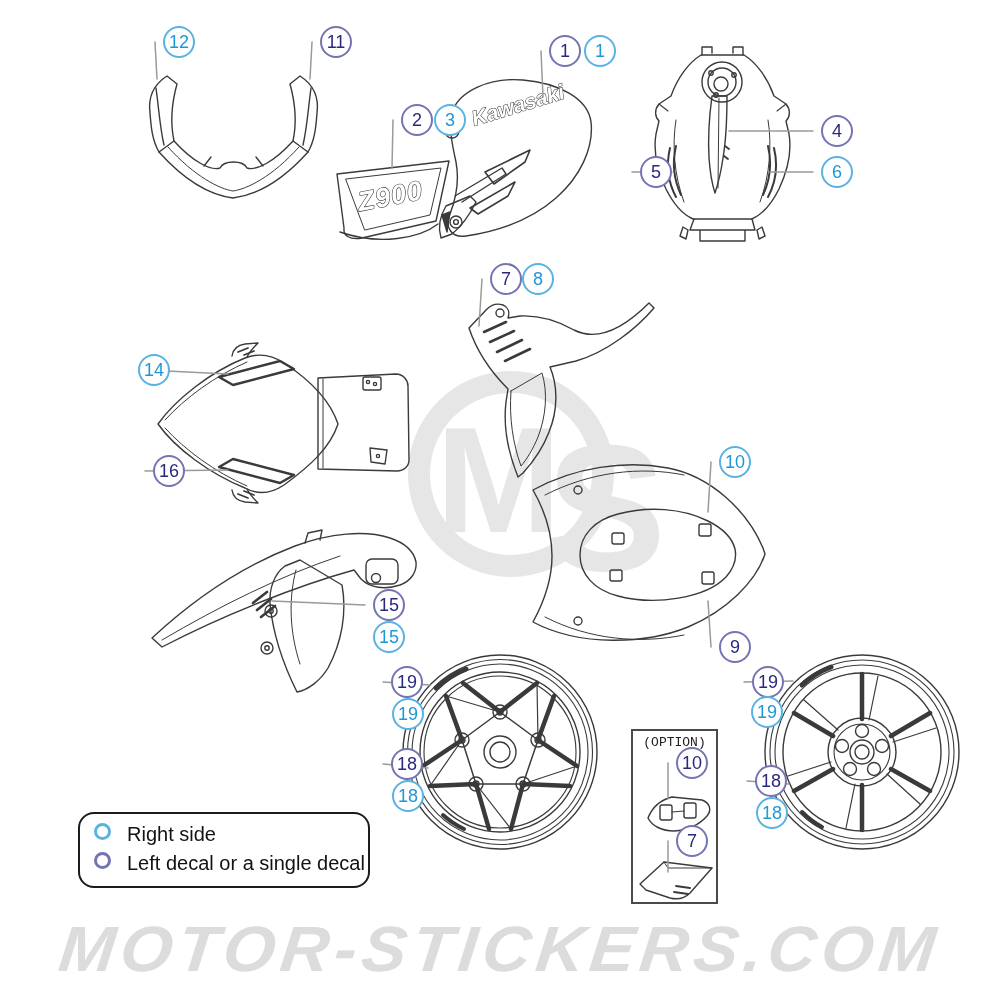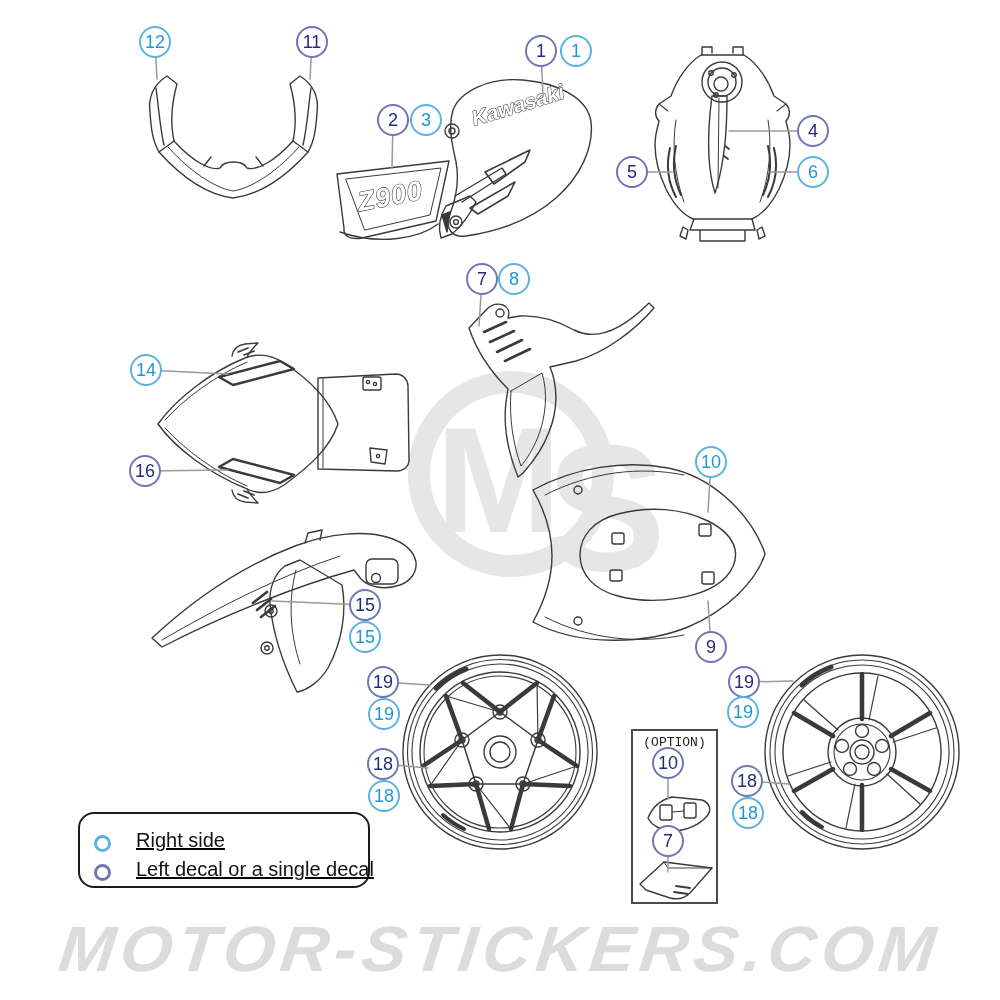--- a/index.html
+++ b/index.html
@@ -1,25 +1,25 @@
 <!DOCTYPE html>
 <html><head>
 <meta charset="utf-8">
 <style>
   html,body{margin:0;padding:0;background:#fff;}
   .stage{position:relative;width:1000px;height:1000px;background:#fff;overflow:hidden;
          font-family:"Liberation Sans",sans-serif;}
   .art{position:absolute;left:0;top:0;}
   .callout{position:absolute;width:32px;height:32px;border-radius:50%;background:#fff;
            box-sizing:border-box;border:2px solid #888;display:flex;align-items:center;
-           justify-content:center;font-size:18px;line-height:1;user-select:none;}
+           justify-content:center;font-size:18px;line-height:1;user-select:none;margin-left:24px;}
   .legend{position:absolute;left:78px;top:812px;width:292px;height:76px;background:#fff;
           border:2px solid #1c1c1c;border-radius:16px;box-sizing:border-box;
           padding:9px 0 0 14px;}
-  .legend-row{display:flex;align-items:flex-end;height:29px;gap:25px;text-decoration:underline;}
+  .legend-row{display:flex;align-items:flex-start;height:29px;gap:16px;}
   .legend-dot{width:11px;height:11px;border-radius:50%;border:3px solid #888;background:#fff;flex:none;}
   .legend-label{font-size:20px;color:#121212;white-space:nowrap;}
   .option-box{position:absolute;left:631px;top:729px;width:87px;height:175px;
               border:2px solid #4a4a4a;box-sizing:border-box;background:transparent;}
   .option-label{margin-top:4px;text-align:center;font-family:"Liberation Mono",monospace;
                 font-size:13px;color:#222;letter-spacing:0px;}
   .watermark{position:absolute;left:0;top:912px;width:1000px;text-align:center;
              font-size:64px;font-weight:bold;font-style:italic;letter-spacing:5px;
              color:#dcdcdc;white-space:nowrap;transform:scaleX(1.05) skewX(-6deg);}
 </style>
@@ -255,21 +255,21 @@
     <div class="callout" style="left: 296px; top: 26px; border-color: rgb(116, 116, 179); color: rgb(40, 40, 127);">11</div>
     <div class="callout" style="left: 525px; top: 35px; border-color: rgb(116, 116, 179); color: rgb(40, 40, 127);">1</div>
     <div class="callout" style="left: 560px; top: 35px; border-color: rgb(90, 178, 226); color: rgb(31, 151, 212);">1</div>
     <div class="callout" style="left: 377px; top: 104px; border-color: rgb(116, 116, 179); color: rgb(40, 40, 127);">2</div>
     <div class="callout" style="left: 410px; top: 104px; border-color: rgb(90, 178, 226); color: rgb(31, 151, 212);">3</div>
     <div class="callout" style="left: 797px; top: 115px; border-color: rgb(116, 116, 179); color: rgb(40, 40, 127);">4</div>
     <div class="callout" style="left: 616px; top: 156px; border-color: rgb(116, 116, 179); color: rgb(40, 40, 127);">5</div>
     <div class="callout" style="left: 797px; top: 156px; border-color: rgb(90, 178, 226); color: rgb(31, 151, 212);">6</div>
     <div class="callout" style="left: 466px; top: 263px; border-color: rgb(116, 116, 179); color: rgb(40, 40, 127);">7</div>
     <div class="callout" style="left: 498px; top: 263px; border-color: rgb(90, 178, 226); color: rgb(31, 151, 212);">8</div>
-    <div class="callout" style="left: 130px; top: 354px; border-color: rgb(90, 178, 226); color: rgb(31, 151, 212);">14</div>
+    <div class="callout" style="left: 114px; top: 354px; border-color: rgb(90, 178, 226); color: rgb(31, 151, 212);">14</div>
     <div class="callout" style="left: 129px; top: 455px; border-color: rgb(116, 116, 179); color: rgb(40, 40, 127);">16</div>
     <div class="callout" style="left: 695px; top: 446px; border-color: rgb(90, 178, 226); color: rgb(31, 151, 212);">10</div>
     <div class="callout" style="left: 695px; top: 631px; border-color: rgb(116, 116, 179); color: rgb(40, 40, 127);">9</div>
     <div class="callout" style="left: 349px; top: 589px; border-color: rgb(116, 116, 179); color: rgb(40, 40, 127);">15</div>
     <div class="callout" style="left: 349px; top: 621px; border-color: rgb(90, 178, 226); color: rgb(31, 151, 212);">15</div>
     <div class="callout" style="left: 367px; top: 666px; border-color: rgb(116, 116, 179); color: rgb(40, 40, 127);">19</div>
     <div class="callout" style="left: 368px; top: 698px; border-color: rgb(90, 178, 226); color: rgb(31, 151, 212);">19</div>
     <div class="callout" style="left: 367px; top: 748px; border-color: rgb(116, 116, 179); color: rgb(40, 40, 127);">18</div>
     <div class="callout" style="left: 368px; top: 780px; border-color: rgb(90, 178, 226); color: rgb(31, 151, 212);">18</div>
     <div class="callout" style="left: 728px; top: 666px; border-color: rgb(116, 116, 179); color: rgb(40, 40, 127);">19</div>

